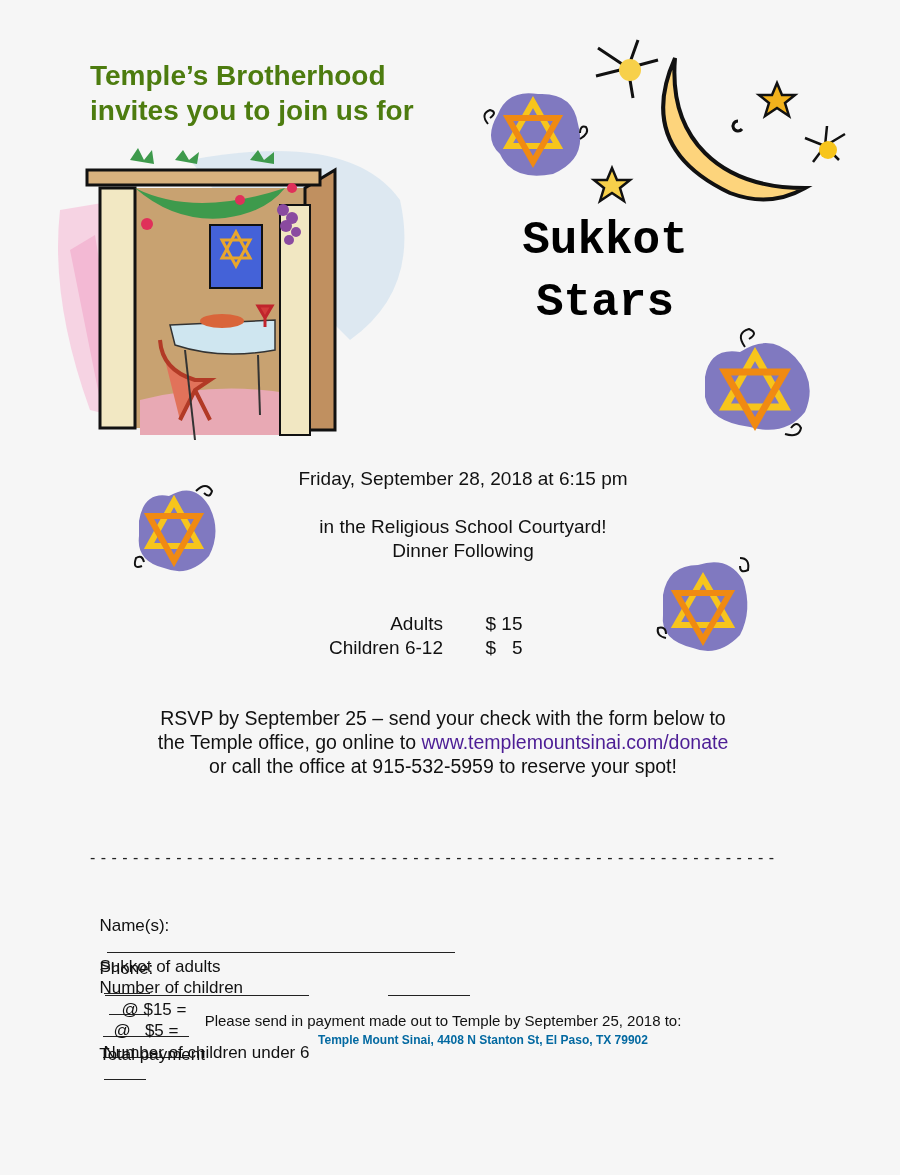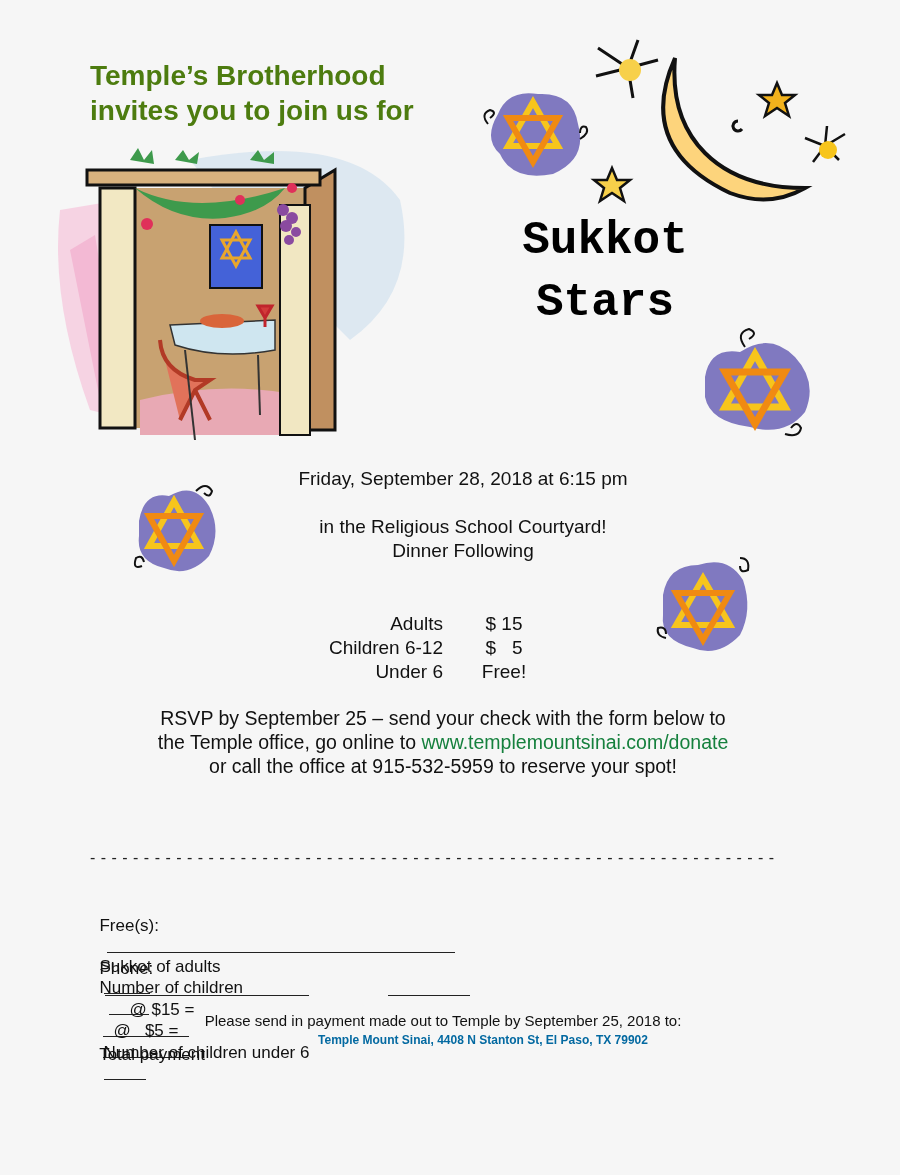--- a/index.html
+++ b/index.html
@@ -17,21 +17,21 @@
       font-family: "Liberation Mono", monospace; font-weight: bold; font-size: 46px; line-height: 62px; color: #000;
     }
     .center-block {
       left: 0; width: 886px; text-align: center; font-size: 19px; line-height: 24px; color: #111;
     }
     .price-table { left: 300px; top: 612px; font-size: 19px; line-height: 24px; }
     .price-row { display: flex; }
     .price-label { width: 143px; text-align: right; }
     .price-value { width: 122px; text-align: center; }
     .rsvp { top: 706px; font-size: 19.5px; line-height: 24px; }
-    .link { color: #15803d; text-decoration: none; }
+    .link { color: #4c1d95; text-decoration: none; }
     .dash-line {
       left: 90px; top: 849px; width: 706px; font-size: 16px; letter-spacing: 0.5px; color: #222;
       white-space: nowrap; overflow: hidden;
     }
     .form-row { position: absolute; font-size: 17px; line-height: 21px; white-space: pre; color: #111; }
     .blank { display: inline-block; border-bottom: 1.5px solid #222; height: 16px; vertical-align: baseline; }
     .note { top: 1011px; font-size: 15px; line-height: 20px; }
     .address { top: 1029px; font-size: 12px; font-weight: bold; line-height: 22px; color: #0369a1; padding-left: 40px; }
   </style>
 </head>
@@ -138,47 +138,43 @@
 
 <div class="abs price-table">
   <div class="price-row">
     <span class="price-label">Adults</span>
     <span class="price-value" style="white-space:pre;">$ 15</span>
   </div>
   <div class="price-row">
     <span class="price-label">Children 6-12</span>
     <span class="price-value" style="white-space:pre;">$   5</span>
   </div>
-  <div class="price-row">
-    <span class="price-label">Under 6</span>
-    <span class="price-value">Free!</span>
-  </div>
 </div>
 
 <div class="abs center-block rsvp">
   <div>RSVP by September 25 – send your check with the form below to</div>
   <div>
     <span style="white-space:pre;">the Temple office, go online to </span><a class="link" href="www.templemountsinai.com/donate">www.templemountsinai.com/donate</a>
   </div>
   <div>or call the office at 915-532-5959 to reserve your spot!</div>
 </div>
 
 <div class="abs dash-line">- - - - - - - - - - - - - - - - - - - - - - - - - - - - - - - - - - - - - - - - - - - - - - - - - - - - - - - - - - - - - - - -</div>
 
 <div class="form-row" style="left:90px; top:894px;">
-  <span>Free(s):</span>
+  <span>Name(s):</span>
   <span class="blank" style="width:348px; margin-left:8px;"></span>
   <span style="">Phone:</span>
   <span class="blank" style="width:204px; margin-left:6px;"></span>
 </div>
 
 <div class="form-row" style="left:90px; top:935px;">
   <span>Sukkot of adults</span>
   <span class="blank" style="width:46px; margin-left:5px;"></span>
-  <span style="margin-left:30px;">@ $15 =</span>
+  <span style="margin-left:22px;">@ $15 =</span>
   <span class="blank" style="width:86px; margin-left:4px;"></span>
   <span style="margin-left:4px;text-align:right;">Number of children under 6</span>
   <span class="blank" style="width:42px; margin-left:5px;"></span>
 </div>
 
 <div class="form-row" style="left:90px; top:956px;">
   <span>Number of children</span>
   <span class="blank" style="width:40px; margin-left:10px;"></span>
   <span style="margin-left:14px;">@   $5 =</span>
   <span class="blank" style="width:86px; margin-left:4px;"></span>

